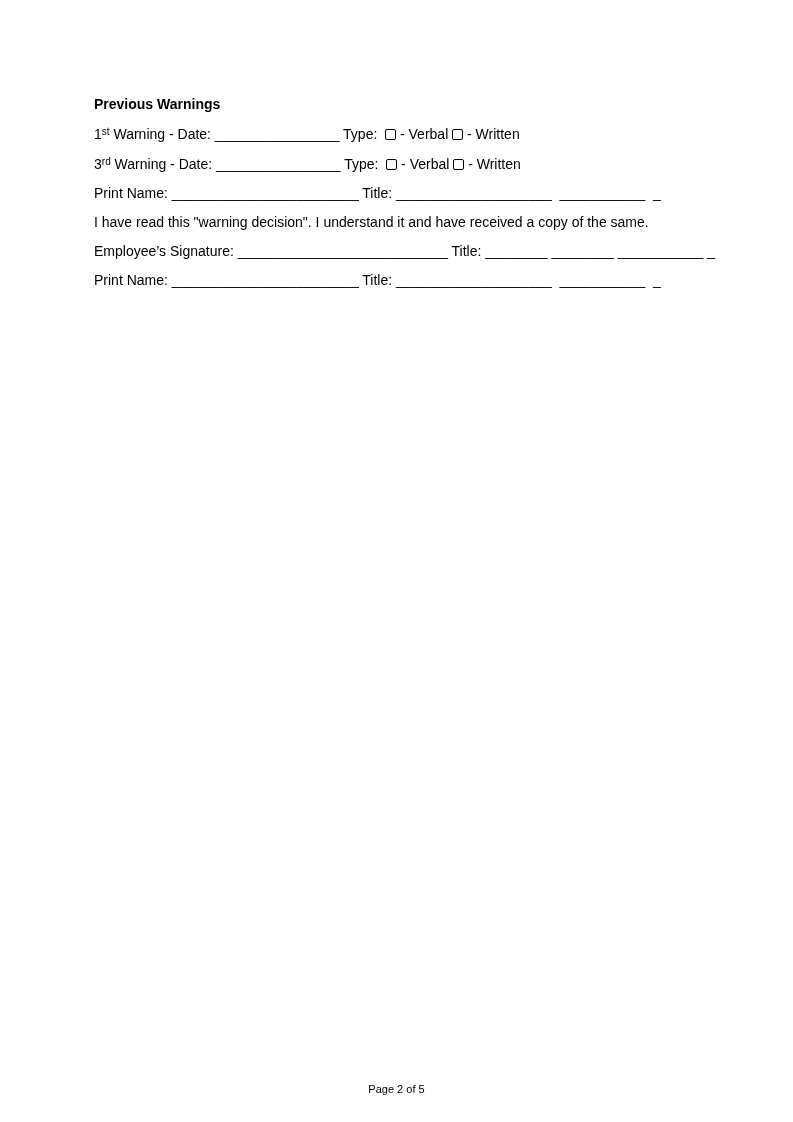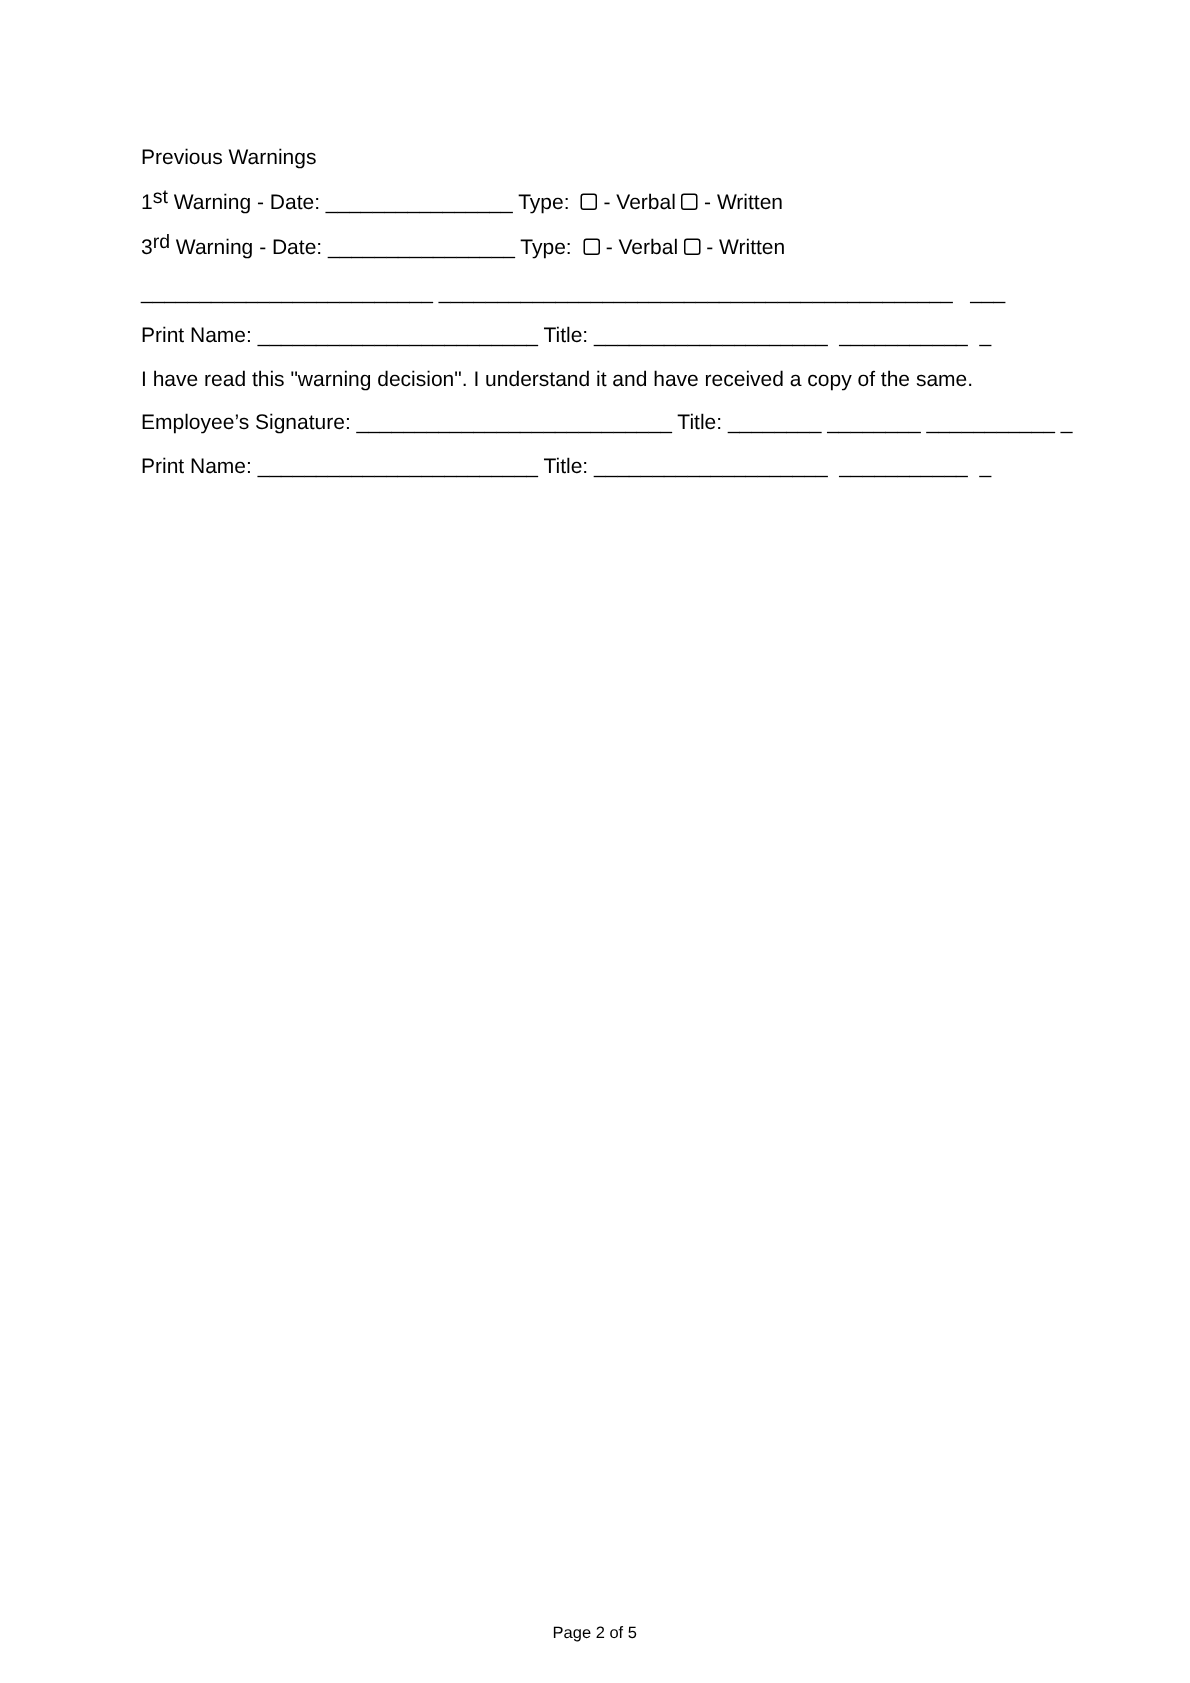--- a/index.html
+++ b/index.html
@@ -22,23 +22,23 @@
     top: 89px;
     left: 94px;
     right: 0;
   }
   .ln {
     margin: 0;
     white-space: pre;
   }
   .h30 { height: 30px; line-height: 30px; }
   .h29 { height: 29px; line-height: 29px; }
-  .heading { font-weight: normal; }
+  .heading { font-weight: bold; }
   sup.ord {
-    font-size: 13px;
+    font-size: 10px;
     vertical-align: 4px;
     line-height: 0;
   }
   .checkbox {
     display: inline-block;
     width: 9px;
     height: 9px;
     border: 1.5px solid #000000;
     border-radius: 2px;
     vertical-align: -1px;
@@ -62,21 +62,20 @@
 <div class="page">
   <div class="content">
 
     <p class="ln h30 heading">Previous Warnings</p>
 
     <p class="ln h30"><span>1</span><sup class="ord">st</sup><span> Warning - Date: ________________ Type:  </span><span class="checkbox"></span><span> - Verbal </span><span class="checkbox"></span><span> - Written</span></p>
 
 
     <p class="ln h30"><span>3</span><sup class="ord">rd</sup><span> Warning - Date: ________________ Type:  </span><span class="checkbox"></span><span> - Verbal </span><span class="checkbox"></span><span> - Written</span></p>
 
-    <p class="ln h30">_________________________ ____________________________________________   ___</p>
 
 
 
     <p class="ln h29">Print Name: ________________________ Title: ____________________  ___________  _</p>
 
     <p class="ln h29">I have read this "warning decision". I understand it and have received a copy of the same.</p>
 
     <p class="ln h29">Employee’s Signature: ___________________________ Title: ________ ________ ___________ _</p>
 
     <p class="ln h29">Print Name: ________________________ Title: ____________________  ___________  _</p>

